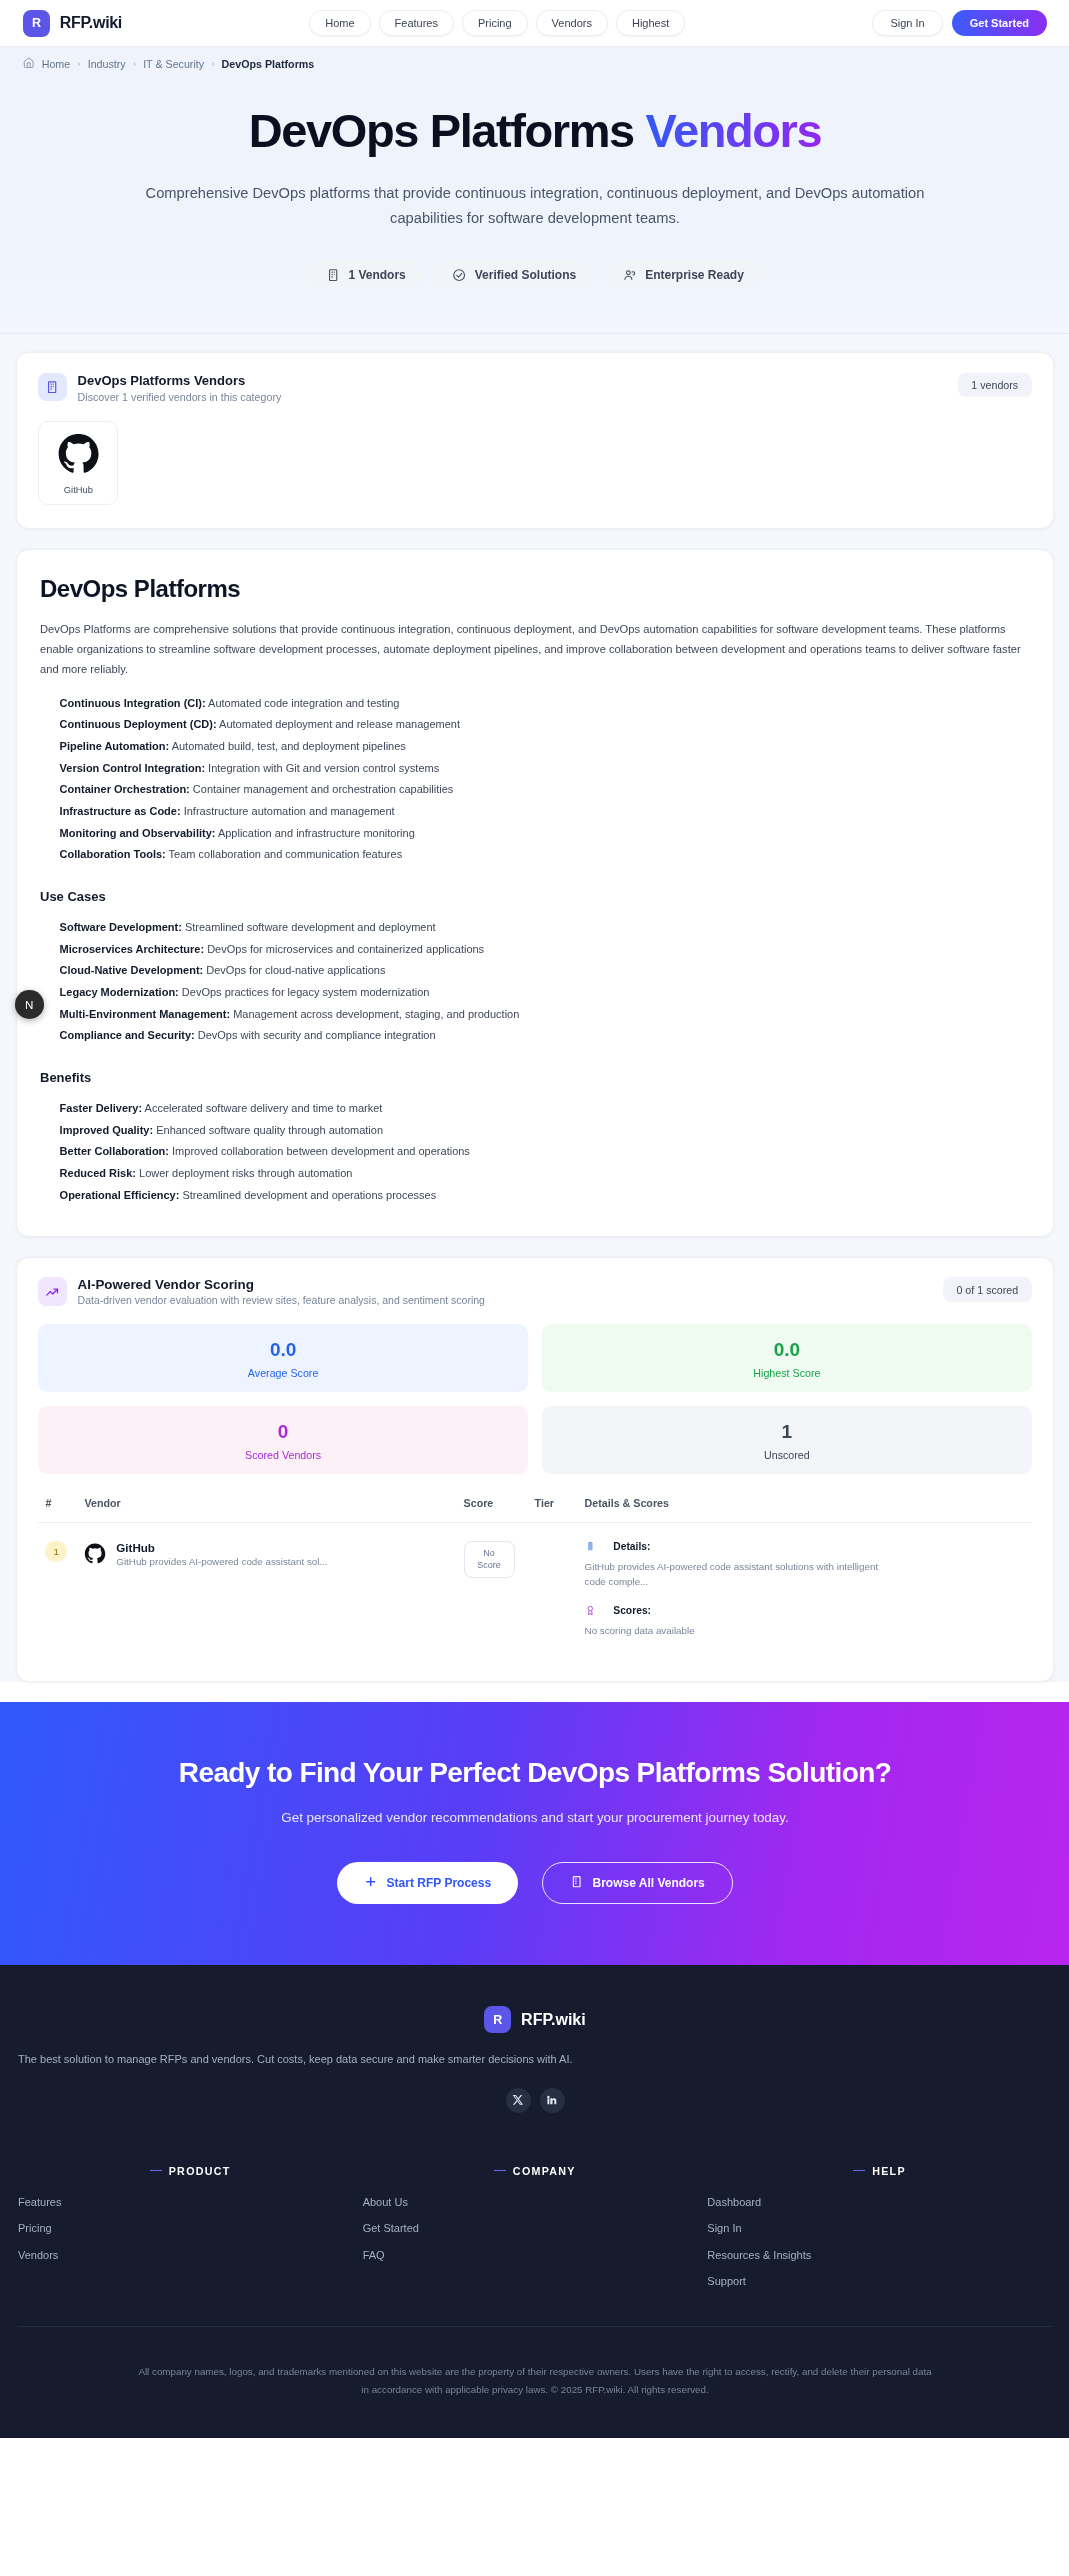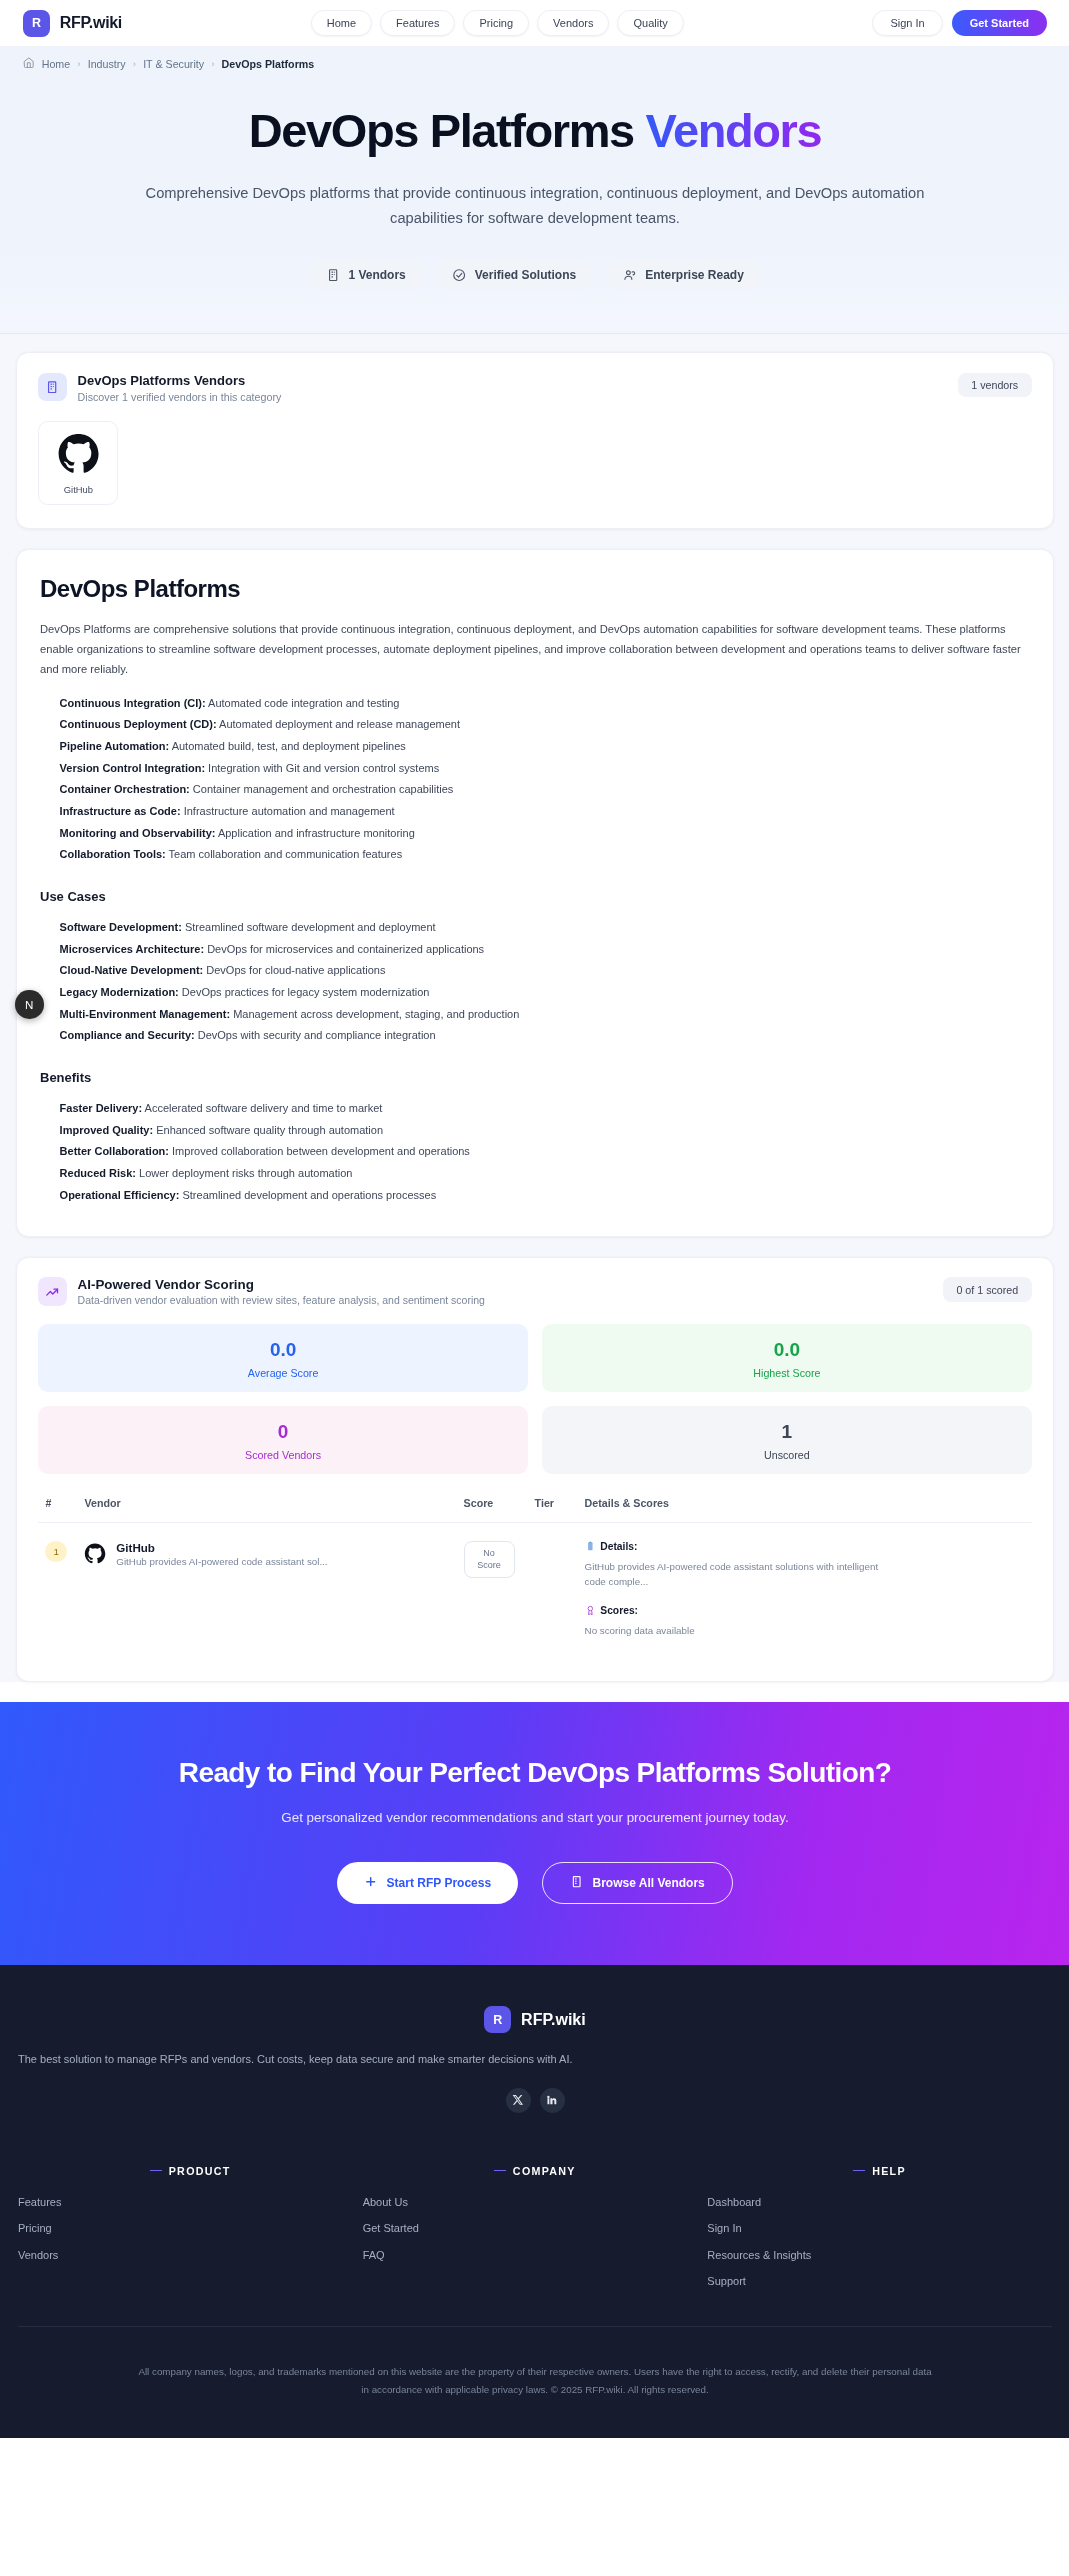--- a/index.html
+++ b/index.html
@@ -156,21 +156,21 @@
   }
   .vcell { display: flex; align-items: center; gap: 9.8px; }
   .vcell .logo { width: 22px; height: 22px; flex: 0 0 auto; }
   .vcell .nm { font-size: 11.6px; font-weight: 600; color: #131a2b; }
   .vcell .ds { font-size: 9.8px; color: #7a8699; margin-top: 2.7px; }
   .noscore {
     display: inline-flex; flex-direction: column; align-items: center; justify-content: center;
     width: 51px; height: 37px; border: 0.9px solid #e2e6ee; border-radius: 8px;
     font-size: 9px; color: #69748a; line-height: 1.35; cursor: pointer;
   }
-  .dsc-label { display: flex; align-items: center; gap: 5px; font-size: 10.3px; font-weight: 700; color: #131a2b; }
+  .dsc-label { display: flex; align-items: center; gap: 18px; font-size: 10.3px; font-weight: 700; color: #131a2b; }
   .dsc-text { font-size: 9.8px; color: #7a8699; line-height: 1.62; margin-top: 5.3px; max-width: 294px; }
 
   
   .cta {
     background: linear-gradient(100deg,#3059fb 0%,#5a3df6 45%,#a228f0 75%,#b825ee 100%);
     text-align: center; padding: 55px 18px 61px; color: #fff;
   }
   .cta h2 { font-size: 28px; font-weight: 700; letter-spacing: -0.6px; }
   .cta p { font-size: 13.4px; margin-top: 21.4px; color: #eae6ff; }
   .cta-btns { display: flex; justify-content: center; gap: 24px; margin-top: 37px; }
@@ -234,21 +234,21 @@
 <div class="header">
   <div class="brand">
     <div class="brand-logo">R</div>
     <div class="brand-name">RFP.wiki</div>
   </div>
   <nav class="nav" id="nav">
       <div class="nav-pill"><span>Home</span></div>
       <div class="nav-pill"><span>Features</span></div>
       <div class="nav-pill"><span>Pricing</span></div>
       <div class="nav-pill"><span>Vendors</span></div>
-      <div class="nav-pill"><span>Quality</span></div>
+      <div class="nav-pill"><span>Highest</span></div>
     </nav>
   <div class="header-right">
     <button class="btn-signin">Sign In</button>
     <button class="btn-getstarted">Get Started</button>
   </div>
 </div>
 
 <div class="crumbbar">
   <div class="crumbs">
     <span>

